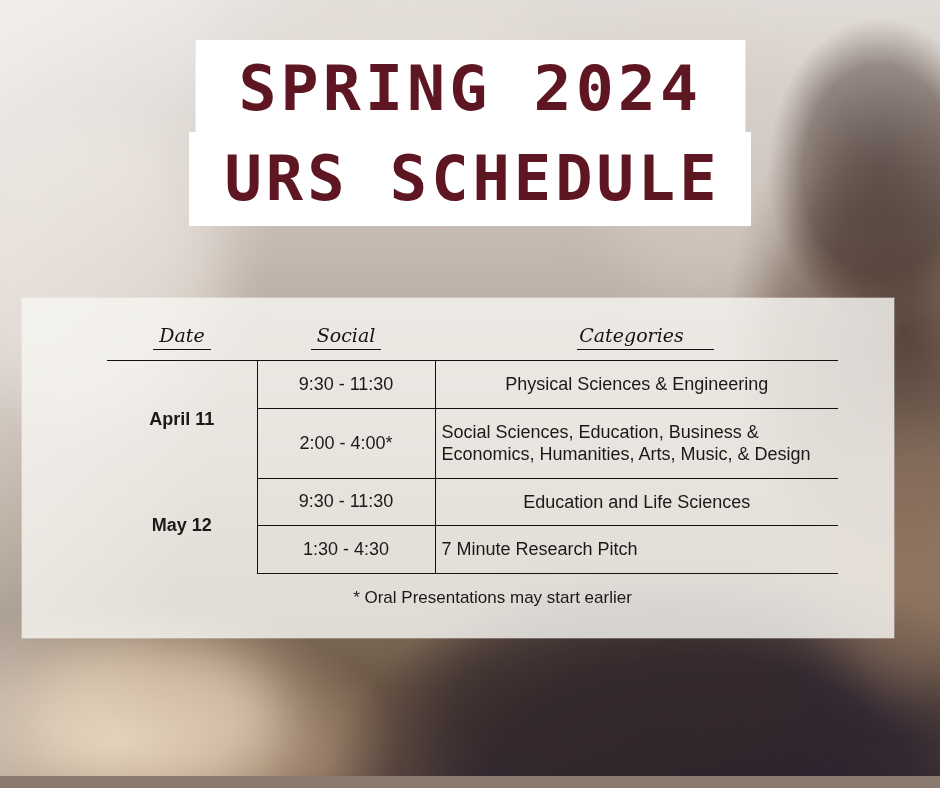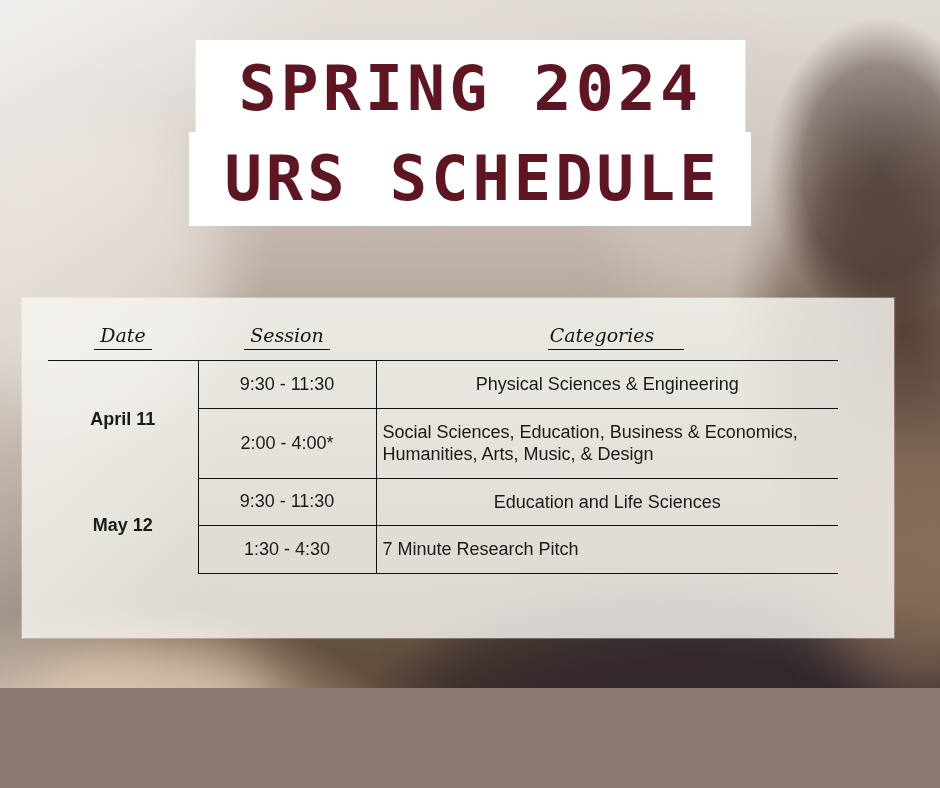--- a/index.html
+++ b/index.html
@@ -10,21 +10,21 @@
     width: 940px;
     height: 788px;
     overflow: hidden;
     font-family: "Liberation Sans", sans-serif;
     background: #8a7a70;
   }
 
   .poster {
     position: relative;
     width: 940px;
-    height: 688px;
+    height: 776px;
     overflow: hidden;
   }
 
   
   .bg {
     position: absolute;
     inset: 0;
     background:
       
       radial-gradient(ellipse 520px 300px at 700px 780px, rgba(40,32,45,0.97) 0%, rgba(45,36,48,0.9) 40%, rgba(60,50,58,0) 72%),
@@ -106,21 +106,21 @@
     left: 22px;
     top: 298px;
     width: 872px;
     height: 340px;
     background: rgba(247,245,242,0.82);
     box-shadow: 0 0 0 1px rgba(255,255,255,0.25);
   }
   .card-inner {
     position: absolute;
     inset: 0;
-    padding: 26px 56px 18px 26px;
+    padding: 26px 56px 18px 85px;
     box-sizing: border-box;
   }
 
   table.schedule {
     width: 100%;
     border-collapse: collapse;
     color: #1d1d1d;
   }
   table.schedule th {
     font-family: "DejaVu Serif", serif;
@@ -205,21 +205,21 @@
 
   <div class="card">
     <div class="card-inner">
       <table class="schedule">
         <thead>
           <tr>
             <th class="hdr-date">
               <span class="hdr-underline">Date</span>
             </th>
             <th class="hdr-session">
-              <span class="hdr-underline">Session</span>
+              <span class="hdr-underline">Social</span>
             </th>
             <th class="hdr-cat">
               <span class="hdr-underline">Categories</span>
             </th>
           </tr>
         </thead>
         <tbody>
           <tr class="rule-under top-rule">
             <td class="date-cell" rowspan="2">April 11</td>
             <td class="time-cell">9:30 - 11:30</td>
@@ -233,16 +233,17 @@
             <td class="date-cell" rowspan="2">May 12</td>
             <td class="time-cell">9:30 - 11:30</td>
             <td class="cat-cell">Education and Life Sciences</td>
           </tr>
           <tr class="rule-full">
             <td class="time-cell">1:30 - 4:30</td>
             <td class="cat-cell">7 Minute Research Pitch</td>
           </tr>
         </tbody>
       </table>
+      <div class="footnote">* Oral Presentations may start earlier</div>
     </div>
   </div>
 
 </div>
 
 </body></html>

